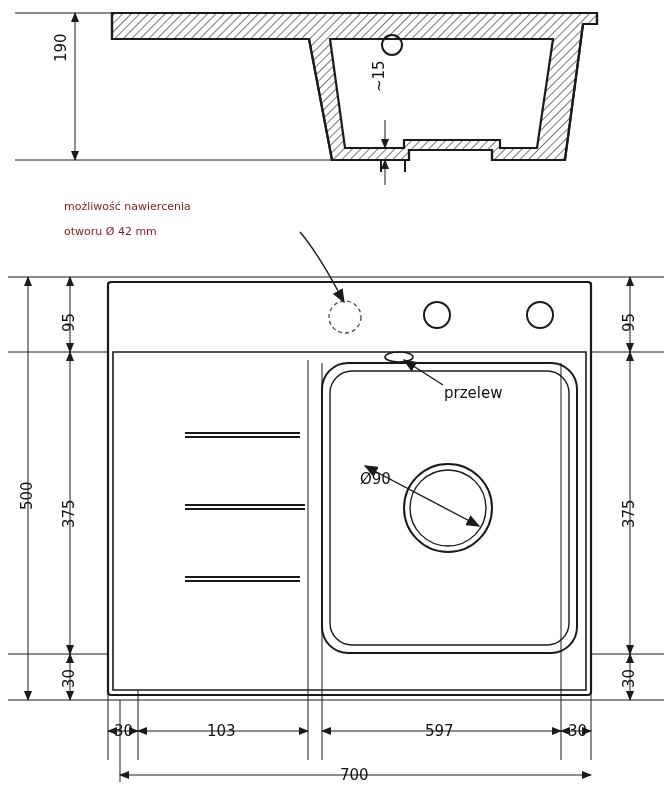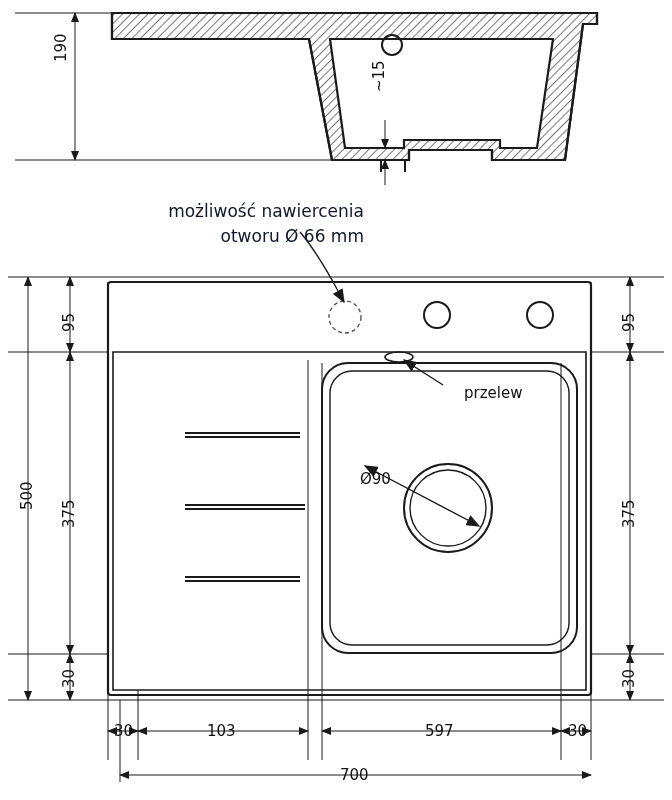--- a/index.html
+++ b/index.html
@@ -15,24 +15,24 @@
   .lbl{
     position:absolute;
     font-family:"DejaVu Sans", sans-serif;
     font-size:15px;
     color:#111;
     white-space:nowrap;
     line-height:1.25;
   }
   .note{
     position:absolute;
-    font-size:17px;
-    text-align:right;
+    font-size:11px;
+    text-align:left;
     line-height:1.35;
-    color:#0f172a;
+    color:#7f1d1d;
     white-space:nowrap;
   }
 </style>
 </head>
 <body>
 
 <div id="stage">
 
   <svg width="672" height="800" viewBox="0 0 672 800">
 
@@ -145,23 +145,23 @@
       <path d="M443,385 L404,360" fill="none" stroke="#1a1a1a" stroke-width="1.4" marker-end="url(#arrHead)"></path>
       <line x1="365" y1="466" x2="479" y2="526" stroke="#1a1a1a" stroke-width="1.4" marker-start="url(#arrTail)" marker-end="url(#arrHead)"></line>
     </g>
   </svg>
 
   <div class="lbl" style="left:52px; top:62px; transform:rotate(-90deg); transform-origin:left top;">190</div>
 
   <div class="lbl" style="left:370px; top:92px; transform:rotate(-90deg); transform-origin:left top;">~15</div>
 
   <div class="note" style="left:64px; top:200px; width:300px;">możliwość nawiercenia</div>
-  <div class="note" style="left:64px; top:225px; width:300px;">otworu Ø 66 mm</div>
+  <div class="note" style="left:64px; top:225px; width:300px;">otworu Ø 42 mm</div>
 
-  <div class="lbl" style="left:464px; top:384px;">przelew</div>
+  <div class="lbl" style="left:444px; top:384px;">przelew</div>
 
   <div class="lbl" style="left:360px; top:450px;margin-top:20px;">Ø90</div>
 
   <div class="lbl" style="left:60px; top:332px; transform:rotate(-90deg); transform-origin:left top;">95</div>
   <div class="lbl" style="left:60px; top:528px; transform:rotate(-90deg); transform-origin:left top;">375</div>
   <div class="lbl" style="left:60px; top:688px; transform:rotate(-90deg); transform-origin:left top;">30</div>
   <div class="lbl" style="left:18px; top:510px; transform:rotate(-90deg); transform-origin:left top;">500</div>
 
   <div class="lbl" style="left:620px; top:332px; transform:rotate(-90deg); transform-origin:left top;">95</div>
   <div class="lbl" style="left:620px; top:528px; transform:rotate(-90deg); transform-origin:left top;">375</div>

